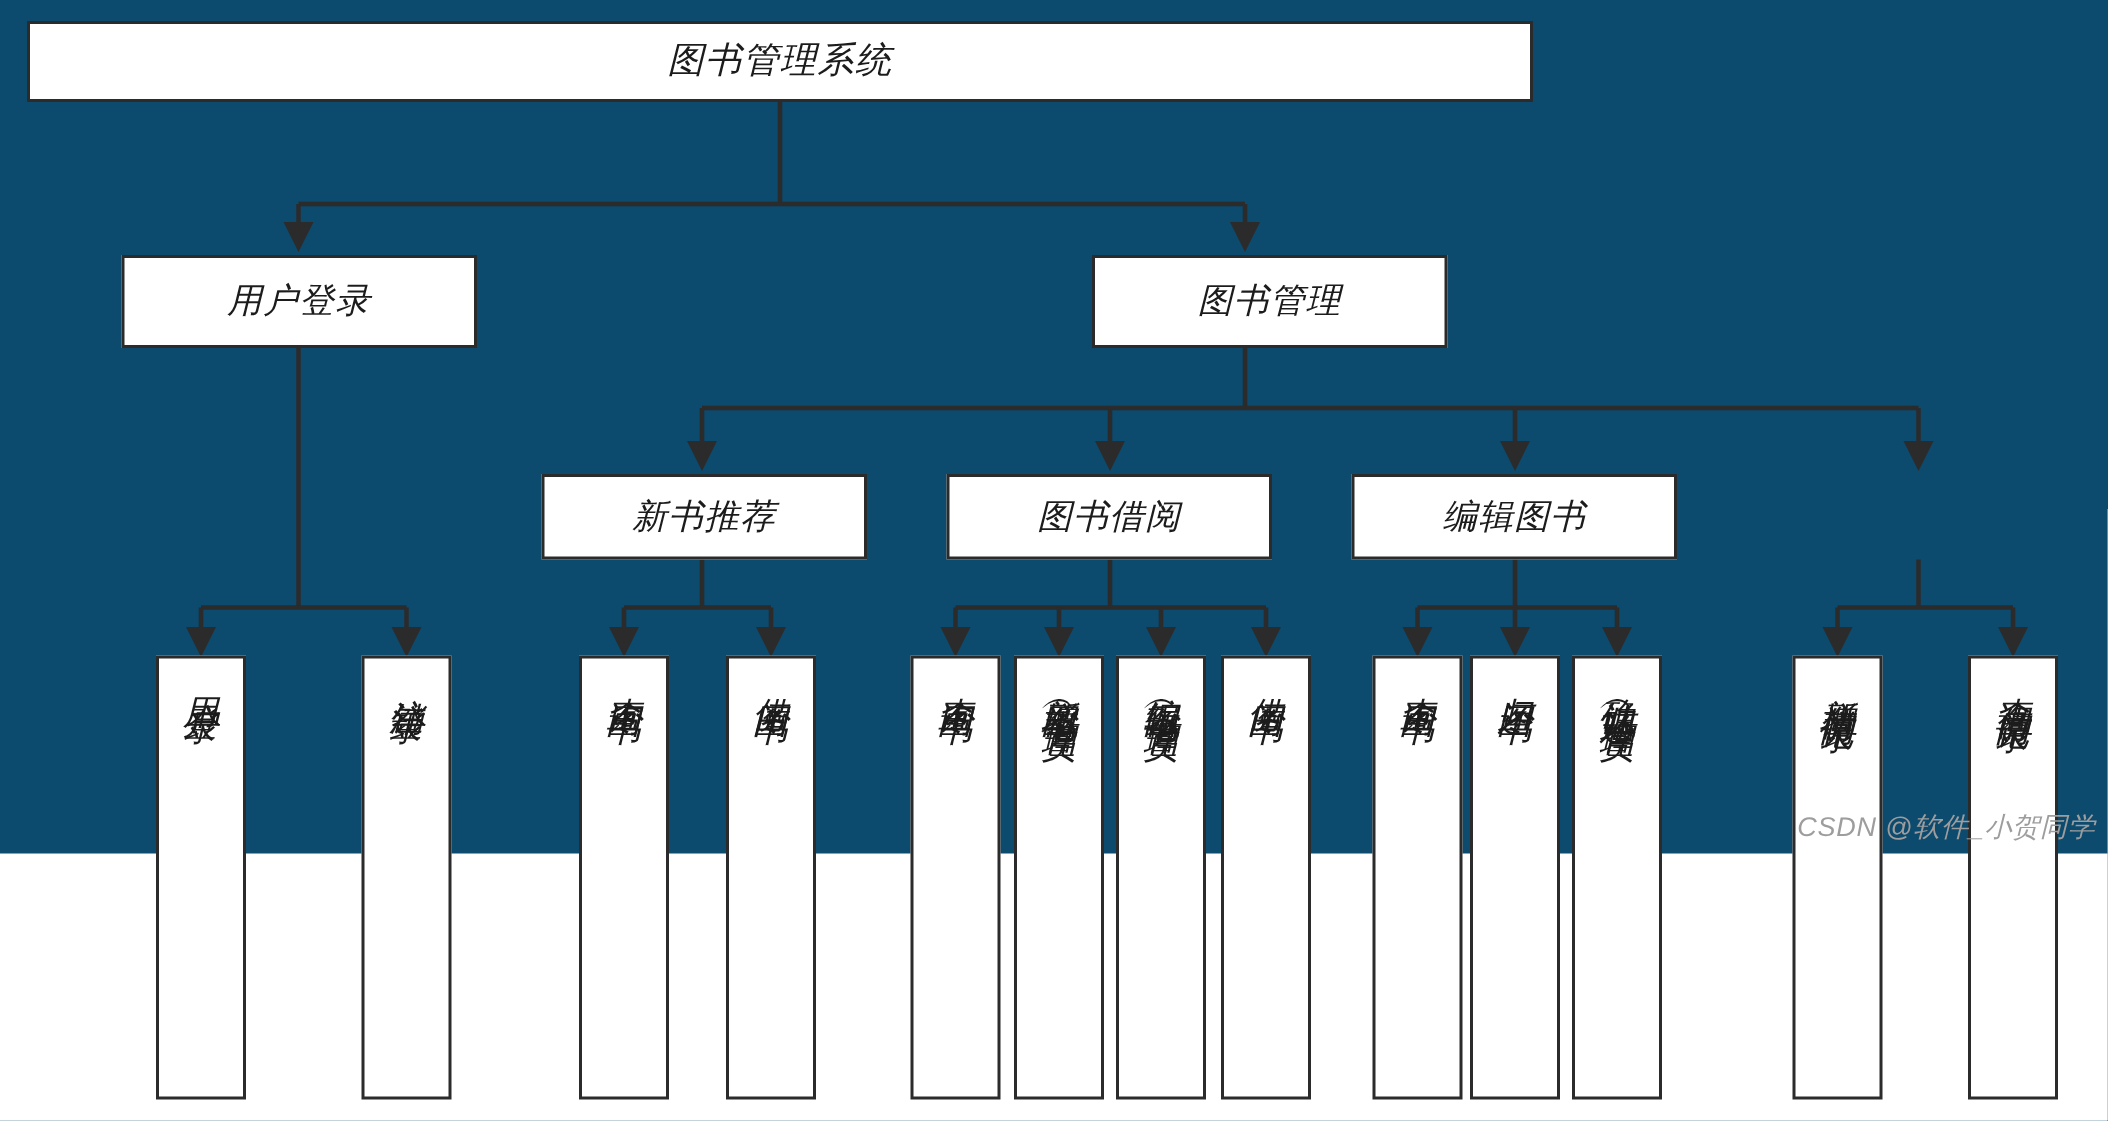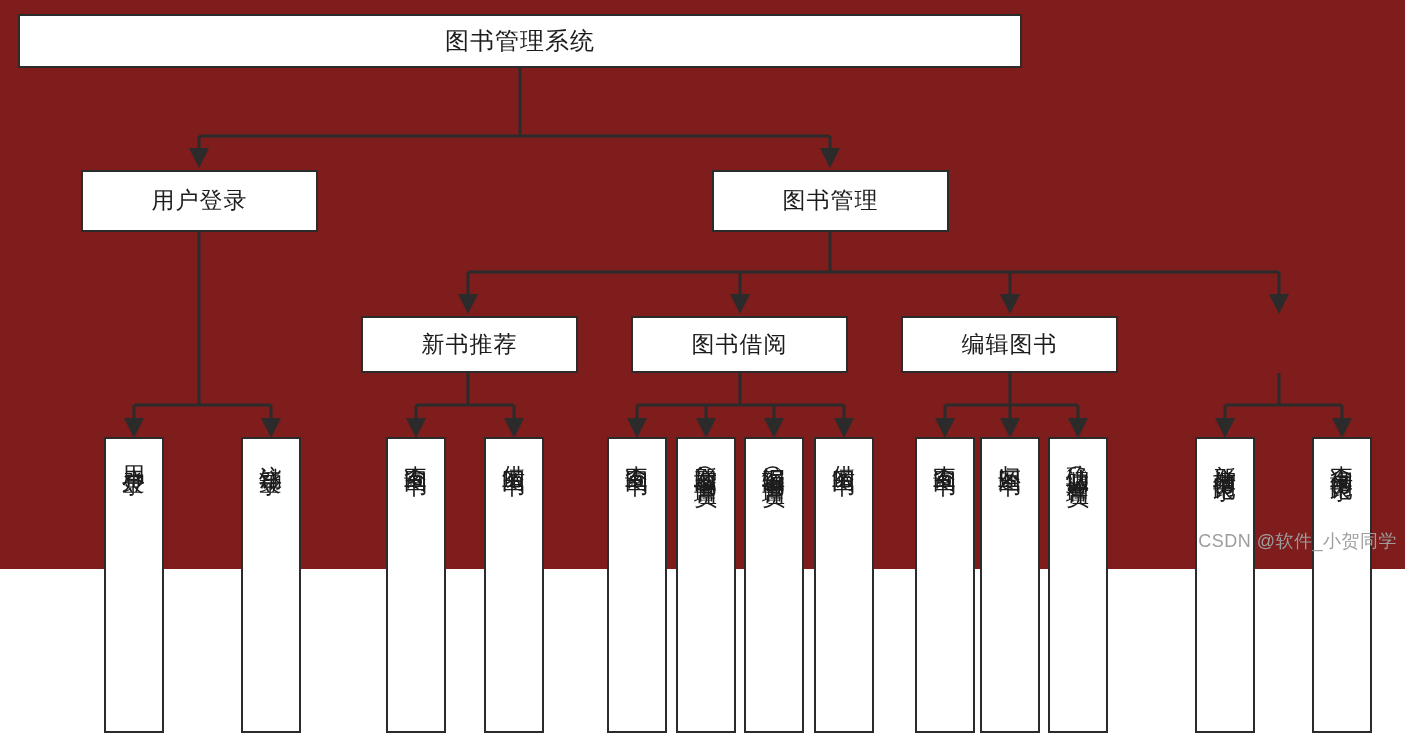--- a/index.html
+++ b/index.html
@@ -11,21 +11,22 @@
     width: 1405px;
     height: 747px;
     font-family: "Liberation Sans", "DejaVu Sans", sans-serif;
     color: #1a1a1a;
     overflow: hidden;
   }
   #canvas {
     position: relative;
     width: 1405px;
     height: 569px;
-    background: #7f1d1d;
+    background: #0c4a6e;
+    font-style: italic;
   }
   #edges {
     position: absolute;
     left: 0;
     top: 0;
     width: 1405px;
     height: 747px;
     pointer-events: none;
   }
   .node {
@@ -56,21 +57,21 @@
     white-space: nowrap;
     display: block;
     letter-spacing: 3px;
   }
   .node.root {
     font-size: 24px;
   }
   .watermark {
     position: absolute;
     right: 8px;
-    bottom: 16px;
+    bottom: 6px;
     font-size: 18px;
     color: #9d9d9d;
     letter-spacing: 0.5px;
     white-space: nowrap;
   }
 </style>
 </head>
 <body>
 
 <div id="canvas">
@@ -125,21 +126,21 @@
     </g>
   </svg>
 
   <div class="node horiz root" style="left:18px; top:14px; width:1004px; height:54px;">
     <span>图书管理系统</span>
   </div>
 
   <div class="node horiz" style="left:81px; top:170px; width:237px; height:62px;">
     <span>用户登录</span>
   </div>
-  <div class="node horiz" style="left:712px; top:170px; width:237px; height:62px;justify-content:center;">
+  <div class="node horiz" style="left:728px; top:170px; width:237px; height:62px;justify-content:center;">
     <span>图书管理</span>
   </div>
 
   <div class="node horiz" style="left:631px; top:316px; width:217px; height:57px;">
     <span>图书借阅</span>
   </div>
   <div class="node horiz" style="left:361px; top:316px; width:217px; height:57px;">
     <span>新书推荐</span>
   </div>
   <div class="node horiz" style="left:901px; top:316px; width:217px; height:57px;">

